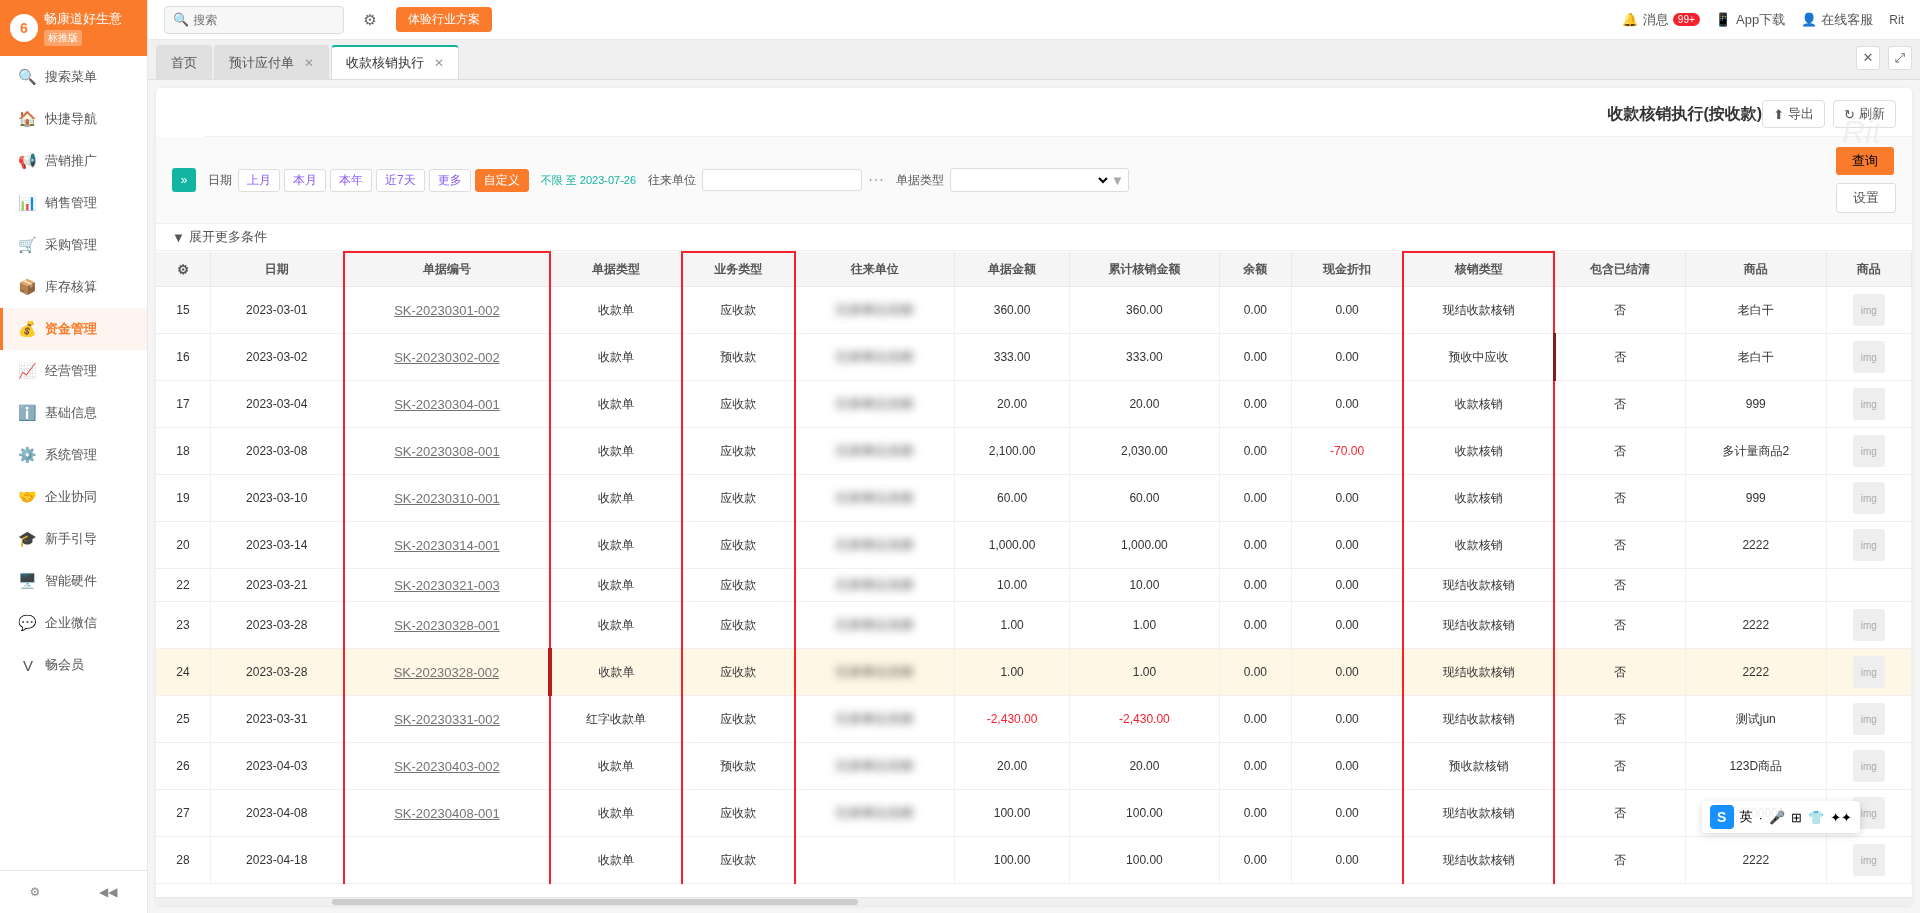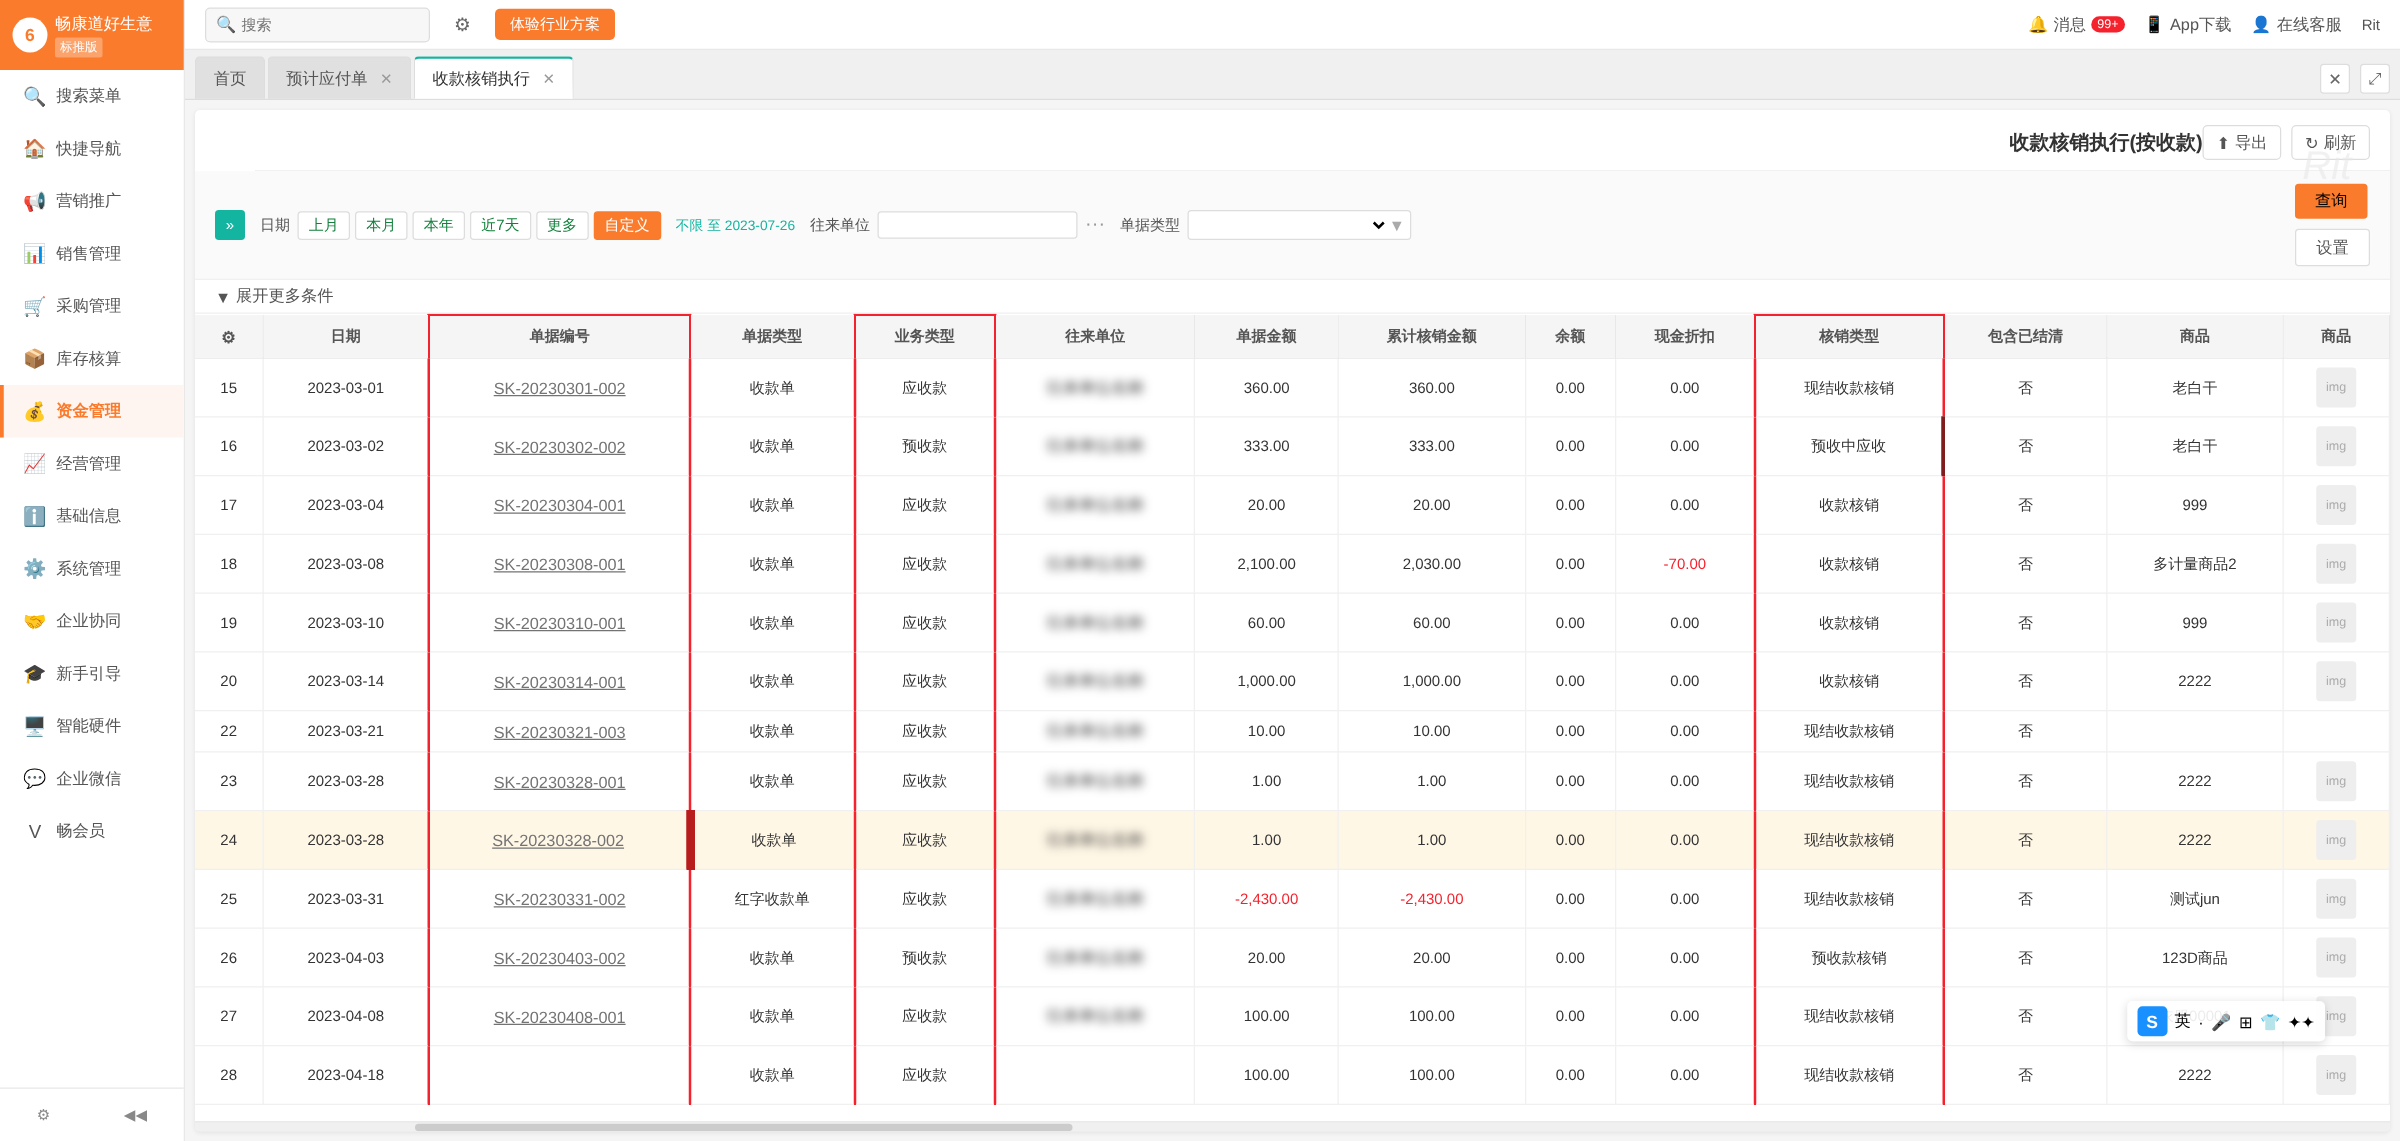--- a/index.html
+++ b/index.html
@@ -27,21 +27,21 @@
     .topbar-gear { width: 28px; height: 28px; display: flex; align-items: center; justify-content: center; cursor: pointer; color: #666; font-size: 15px; }
     .topbar-industry-btn { background: #fa7b2c; color: #fff; padding: 4px 12px; border-radius: 4px; cursor: pointer; font-size: 12px; border: none; }
     .topbar-right { margin-left: auto; display: flex; align-items: center; gap: 16px; }
     .topbar-notification { display: flex; align-items: center; gap: 4px; cursor: pointer; color: #555; font-size: 12px; }
     .notif-badge { background: #f5222d; color: #fff; border-radius: 10px; padding: 1px 5px; font-size: 10px; }
     .topbar-app { display: flex; align-items: center; gap: 4px; cursor: pointer; color: #555; font-size: 12px; }
     .topbar-service { display: flex; align-items: center; gap: 4px; cursor: pointer; color: #555; font-size: 12px; }
     .topbar-username { color: #555; font-size: 12px; cursor: pointer; }
 
     
-    .tabbar { height: 40px; background: #f0f0f0; border-bottom: 1px solid #ddd; display: flex; align-items: flex-end; padding: 0 8px; flex-shrink: 0; gap: 2px; }
+    .tabbar { height: 40px; background: #f0f0f0; border-bottom: 1px solid #ddd; display: flex; padding: 0 8px; flex-shrink: 0; gap: 2px; }
     .tab { height: 34px; padding: 0 14px; display: flex; align-items: center; gap: 6px; cursor: pointer; border-radius: 4px 4px 0 0; font-size: 13px; background: #e0e0e0; color: #555; border: 1px solid #ddd; border-bottom: none; }
     .tab.active { background: #fff; color: #333; border-top: 2px solid #13b5a0; }
     .tab-close { font-size: 12px; color: #999; margin-left: 4px; }
     .tabbar-controls { margin-left: auto; display: flex; align-items: center; gap: 8px; padding-bottom: 4px; }
     .tabbar-ctrl-btn { width: 24px; height: 24px; display: flex; align-items: center; justify-content: center; cursor: pointer; color: #666; font-size: 13px; border: 1px solid #ddd; background: #fff; border-radius: 3px; }
 
     
     .content { flex: 1; overflow: hidden; display: flex; flex-direction: column; background: #fff; margin: 8px; border-radius: 4px; box-shadow: 0 1px 4px rgba(0,0,0,0.08); }
 
     
@@ -50,21 +50,21 @@
     .page-header-btns { display: flex; gap: 8px; }
     .btn-export { display: flex; align-items: center; gap: 4px; padding: 4px 10px; border: 1px solid #ddd; border-radius: 4px; cursor: pointer; font-size: 12px; color: #555; background: #fff; }
     .btn-refresh { display: flex; align-items: center; gap: 4px; padding: 4px 10px; border: 1px solid #ddd; border-radius: 4px; cursor: pointer; font-size: 12px; color: #555; background: #fff; }
 
     
     .filter-bar { padding: 10px 16px; border-bottom: 1px solid #f0f0f0; display: flex; align-items: center; gap: 12px; flex-wrap: wrap; background: #fafafa; }
     .filter-toggle-btn { width: 24px; height: 24px; background: #13b5a0; border-radius: 3px; display: flex; align-items: center; justify-content: center; cursor: pointer; color: #fff; font-size: 12px; }
     .filter-group { display: flex; align-items: center; gap: 6px; }
     .filter-label { color: #555; font-size: 12px; white-space: nowrap; }
     .filter-date-options { display: flex; gap: 4px; align-items: center; }
-    .filter-date-btn { padding: 2px 8px; border: 1px solid #ddd; border-radius: 3px; cursor: pointer; font-size: 12px; color: #15803d; background: #fff; }
+    .filter-date-btn { padding: 2px 8px; border: 1px solid #ddd; border-radius: 3px; cursor: pointer; font-size: 12px; color: #8b5cf6; background: #fff; }
     .filter-date-btn.custom { background: #fa7b2c; color: #fff; border-color: #fa7b2c; }
     .filter-date-range { color: #13b5a0; font-size: 11px; }
     .filter-input { border: 1px solid #ddd; border-radius: 3px; padding: 3px 8px; font-size: 12px; width: 160px; outline: none; }
     .filter-dots { color: #999; font-size: 16px; cursor: pointer; }
     .filter-select { border: 1px solid #ddd; border-radius: 3px; padding: 3px 8px; font-size: 12px; width: 160px; background: #fff; outline: none; }
     .filter-select-with-arrow { display: flex; align-items: center; border: 1px solid #ddd; border-radius: 3px; background: #fff; }
     .filter-select-with-arrow select { border: none; outline: none; padding: 3px 4px; font-size: 12px; background: transparent; min-width: 120px; }
     .btn-query { background: #fa7b2c; color: #000000; border: none; padding: 5px 16px; border-radius: 3px; cursor: pointer; font-size: 13px; }
     .btn-settings { background: #fff; color: #555; border: 1px solid #ddd; padding: 5px 16px; border-radius: 3px; cursor: pointer; font-size: 13px; }
     .filter-expand { display: flex; align-items: center; gap: 4px; padding: 6px 0; color: #555; cursor: pointer; font-size: 12px; }
@@ -432,21 +432,21 @@
       <td>0.00</td>
       <td class="">0.00</td>
       <td style="border-left:2px solid #f5222d;border-right:2px solid #f5222d;">现结收款核销</td>
       <td>否</td>
       <td>2222</td>
       <td><span class="product-thumb">img</span></td>
     </tr>
             <tr class="highlighted">
       <td>24</td>
       <td>2023-03-28</td>
-      <td style="border-left:2px solid #f5222d;border-right:7px solid #b91c1c;"><a class="link-text">SK-20230328-002</a></td>
+      <td style="border-left:2px solid #f5222d;border-right:4px solid #b91c1c;"><a class="link-text">SK-20230328-002</a></td>
       <td>收款单</td>
       <td style="border-left:2px solid #f5222d;border-right:2px solid #f5222d;">应收款</td>
       <td><span class="blurred">往来单位名称</span></td>
       <td class="">1.00</td>
       <td class="">1.00</td>
       <td>0.00</td>
       <td class="">0.00</td>
       <td style="border-left:2px solid #f5222d;border-right:2px solid #f5222d;">现结收款核销</td>
       <td>否</td>
       <td>2222</td>

